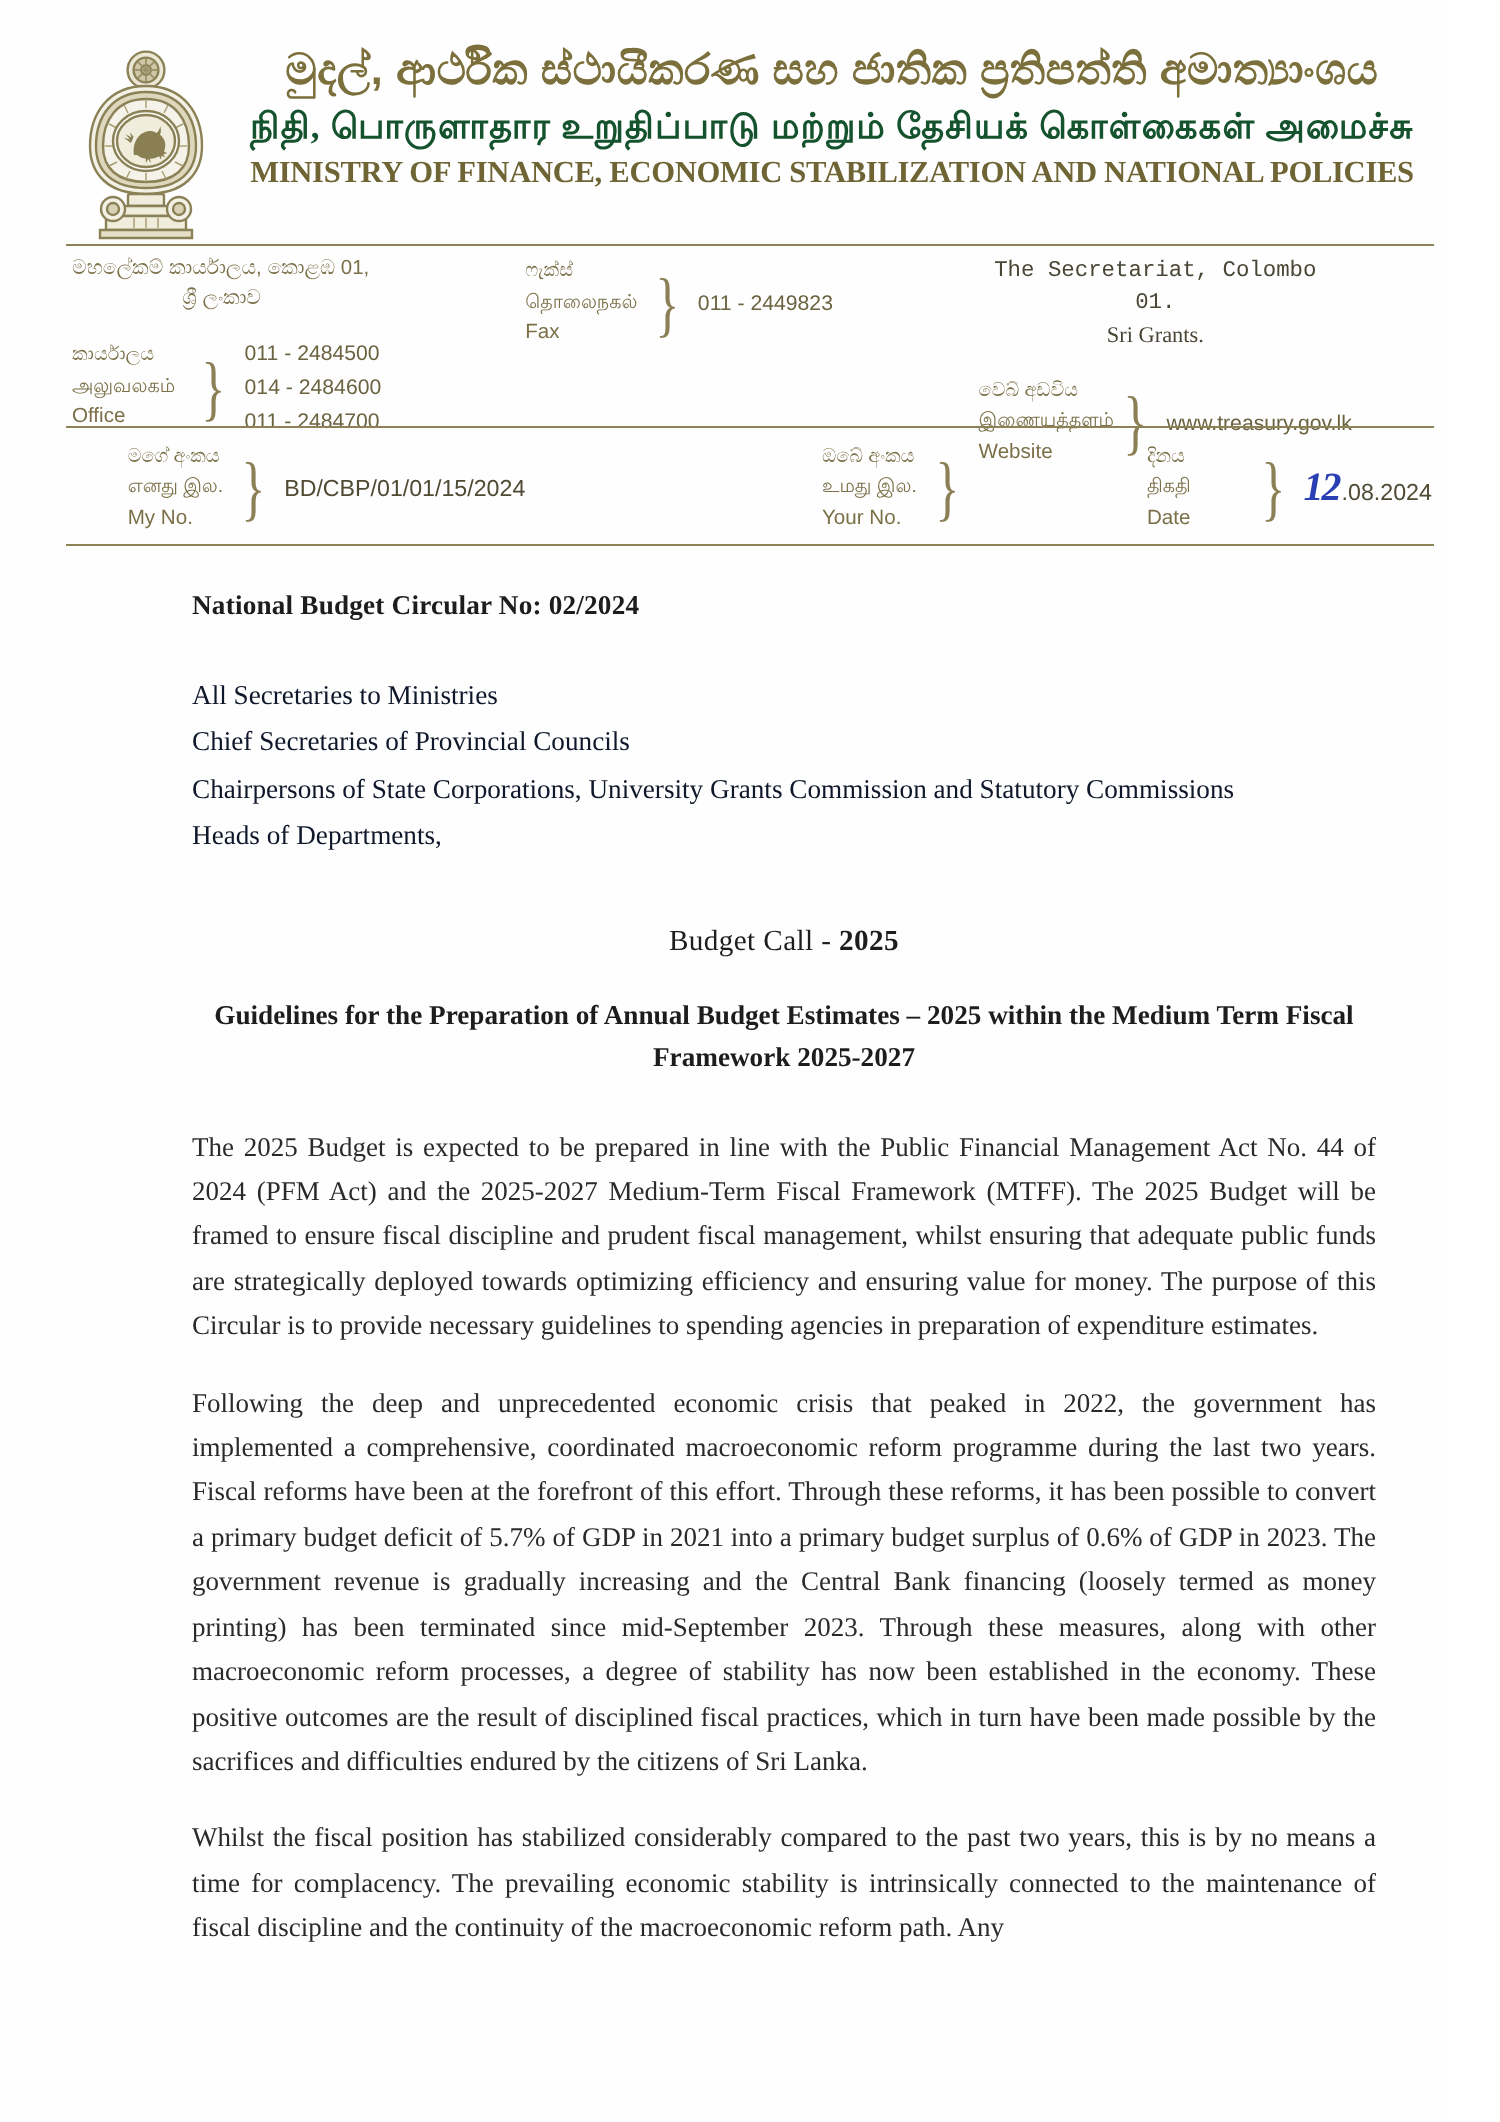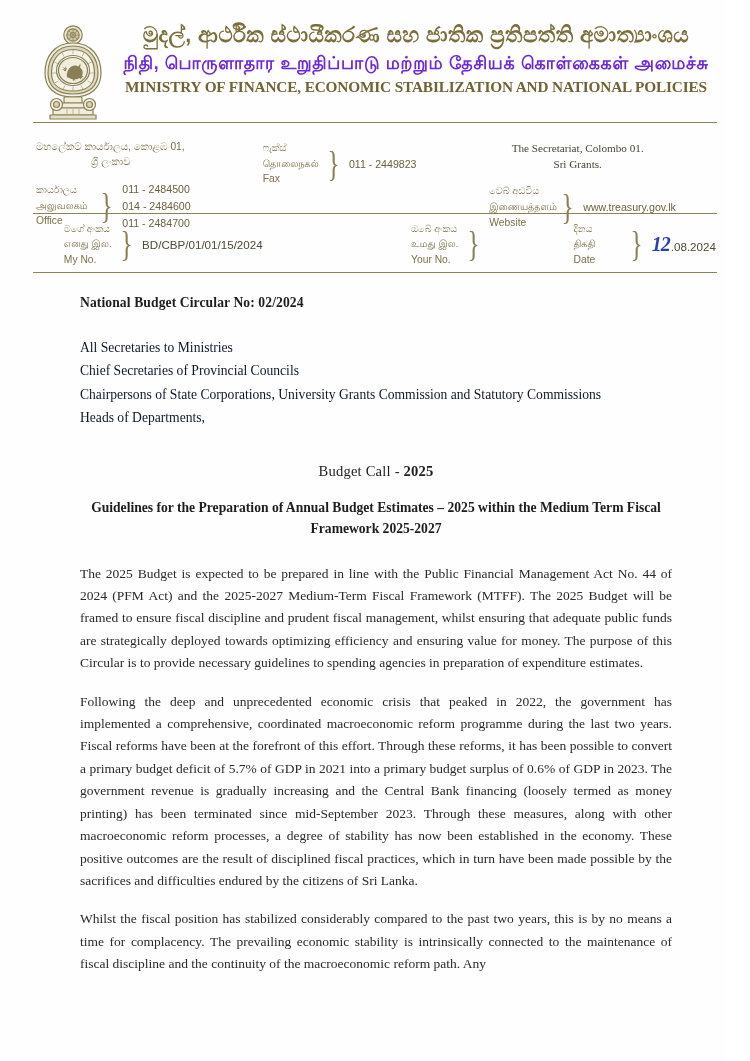--- a/index.html
+++ b/index.html
@@ -51,24 +51,24 @@
   .org-sinhala {
     font-family: "Liberation Sans", sans-serif;
     font-size: 21.5px;
     font-weight: 700;
     color: #7b6f3c;
     letter-spacing: 0.4px;
     line-height: 1.28;
     white-space: nowrap;
   }
   .org-tamil {
-    font-family: Liberation Sans, sans-serif;
+    font-family: Liberation Serif, serif;
     font-size: 17.5px;
     font-weight: 700;
-    color: #6d28d9;
+    color: #14532d;
     letter-spacing: 0.7px;
     line-height: 1.5;
     white-space: nowrap;
   }
   .org-english {
     font-family: "Liberation Serif", serif;
     font-size: 15.3px;
     font-weight: 700;
     color: #6f6434;
     letter-spacing: -0.15px;
@@ -94,30 +94,29 @@
     left: 36px;
     top: 128px;
     width: 680px;
     display: flex;
     color: #7b7048;
     font-family: "Liberation Sans", sans-serif;
   }
   .contact-col {
     flex: 0 0 33.33%;
     box-sizing: border-box;
-    margin-top: 12px;
   }
   .addr {
     font-size: 10.2px;
     line-height: 1.45;
     margin-bottom: 11px;
   }
   .addr .l1 { display: block; text-align: left; }
   .addr .l2 { display: block; text-align: center; padding-right: 34%; }
-  .addr-en .l1 { text-align: center; padding-right: 22%; }
+  .addr-en .l1 { text-align: center; padding-right: 22%; font-family: Liberation Mono, monospace; }
   .addr-en .l2 { text-align: center; padding-right: 22%; }
   .addr-en {
     font-family: "Liberation Serif", serif;
     font-size: 11.2px;
     color: #4a4635;
   }
 
   .labelled {
     display: flex;
     align-items: center;
@@ -179,21 +178,21 @@
     font-style: italic;
     font-weight: 700;
     font-size: 20px;
     letter-spacing: -1px;
     margin-right: 1px;
   }
 
   
   .doc-body {
     position: absolute;
-    left: 80px;
+    left: 96px;
     top: 295px;
     width: 592px;
   }
   .circular-no {
     font-size: 13.6px;
     font-weight: 700;
     color: #1d1d1d;
     margin-bottom: 25px;
     letter-spacing: 0.1px;
   }

